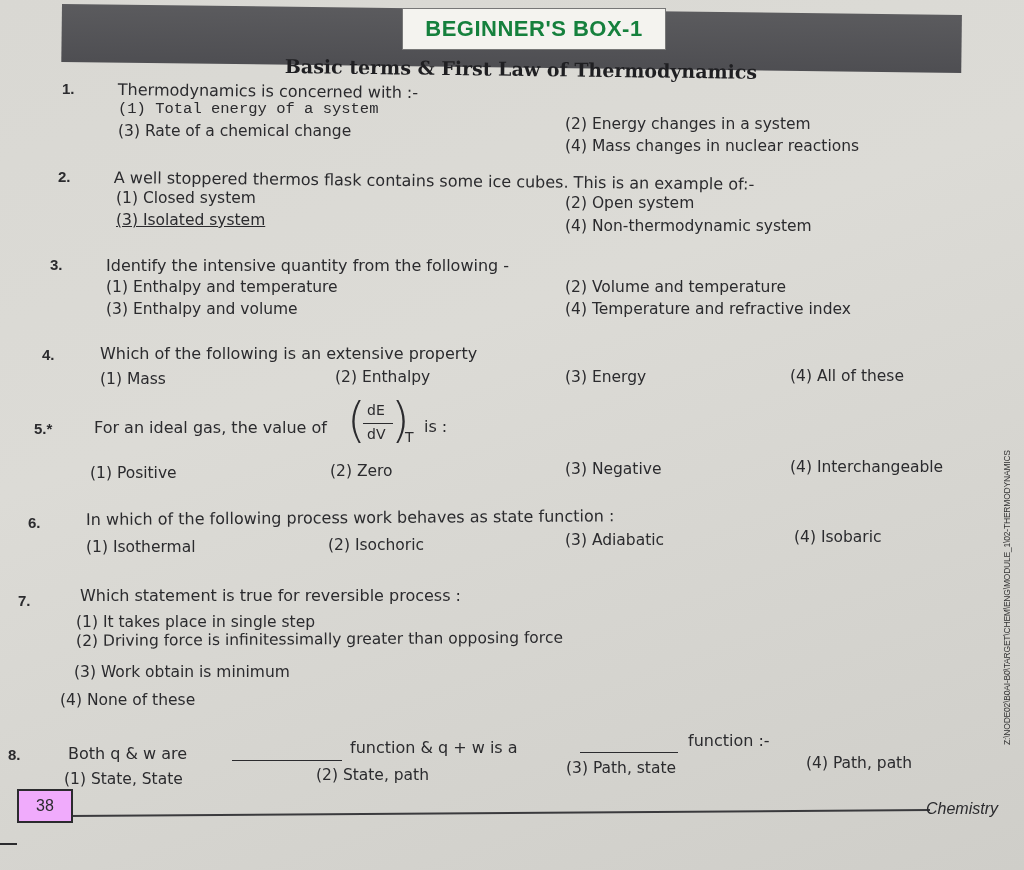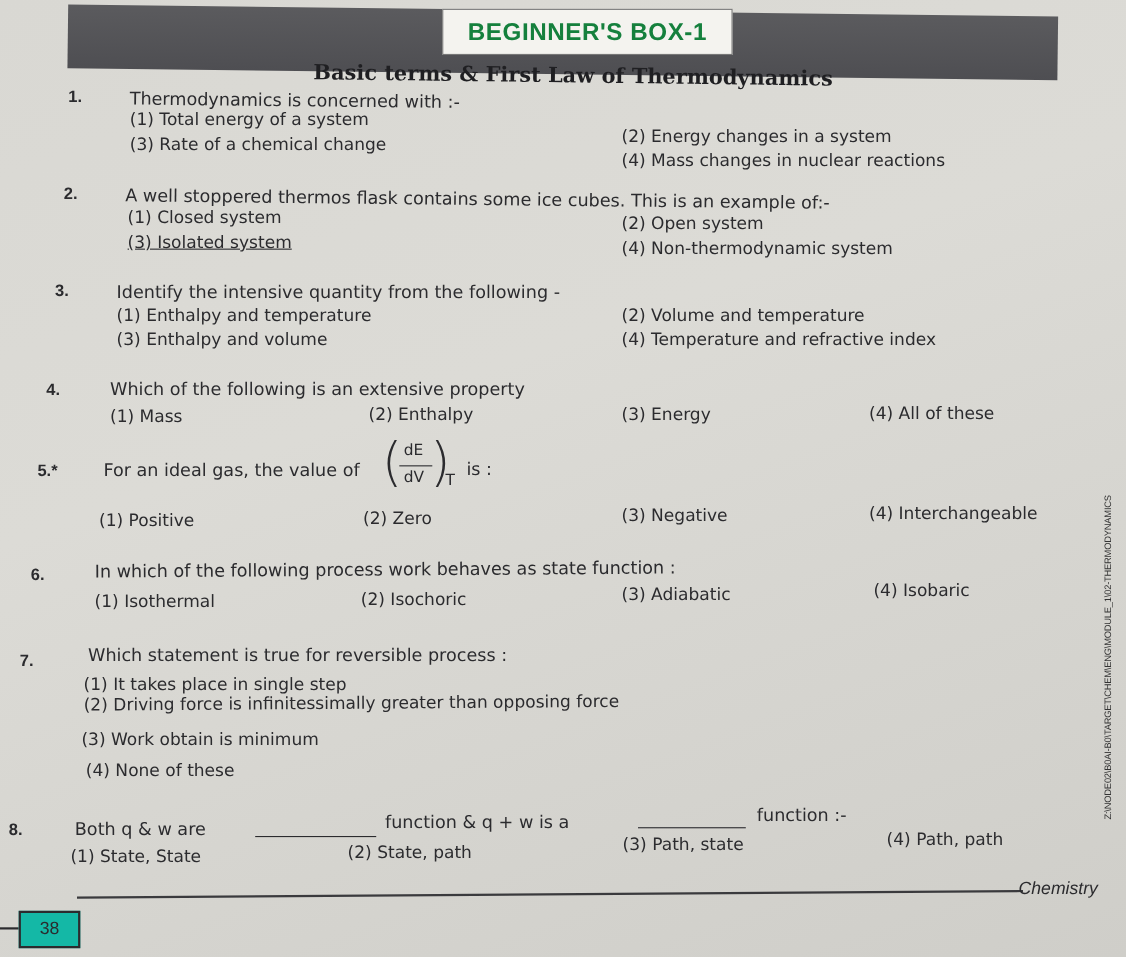--- a/index.html
+++ b/index.html
@@ -42,38 +42,38 @@
   .sub { position:absolute; left:60px; top:33px; font-size:14px; }
   .blank { position:absolute; height:1px; background:#2b2b2e; }
   .side-text {
     position:absolute; left:1002px; top:395px; width:20px; height:350px;
     writing-mode: vertical-rl; transform: rotate(180deg);
     font-size:8.5px; color:#333; white-space:nowrap; letter-spacing:-0.2px;
     font-family:"Liberation Sans", sans-serif;
   }
   .footer-line { position:absolute; left:70px; top:815px; width:860px; height:2px; background:#3a3a3d; transform: rotate(-0.4deg); transform-origin:left top; }
   .page-box {
-    position:absolute; left:17px; top:828px; width:52px; height:30px;
-    border:2px solid #2b2b2e; background:#14b8a6;
+    position:absolute; left:17px; top:789px; width:52px; height:30px;
+    border:2px solid #2b2b2e; background:#f0abfc;
     display:flex; align-items:center; justify-content:center; font-size:16px;
     font-family:"Liberation Sans", sans-serif;
   }
   .page-rule { position:absolute; left:0; top:843px; width:17px; height:2px; background:#2b2b2e; }
   .subject { position:absolute; left:926px; top:800px; font-size:16px; font-family:"Liberation Sans", sans-serif; font-style:italic; }
 </style>
 </head>
 <body>
 
 <div class="header-band"></div>
 <div class="box-title">BEGINNER'S BOX-1</div>
 <div class="subtitle">Basic terms &amp; First Law of Thermodynamics</div>
 
 <div class="qn" style="left:62px;top:80px;">1.</div>
 <div class="t q" style="left:118px;top:80px;transform:rotate(0.6deg);">Thermodynamics is concerned with :-</div>
-<div class="t" style="left:118px;top:100px;">(1) Total energy of a system</div>
+<div class="t" style="left:118px;top:100px;font-family:Liberation Mono, monospace;">(1) Total energy of a system</div>
 <div class="t" style="left:565px;top:115px;">(2) Energy changes in a system</div>
 <div class="t" style="left:118px;top:122px;">(3) Rate of a chemical change</div>
 <div class="t" style="left:565px;top:137px;">(4) Mass changes in nuclear reactions</div>
 
 <div class="qn" style="left:58px;top:168px;">2.</div>
 <div class="t q" style="left:114px;top:168px;transform:rotate(0.6deg);">A well stoppered thermos flask contains some ice cubes. This is an example of:-</div>
 <div class="t" style="left:116px;top:189px;">(1) Closed system</div>
 <div class="t" style="left:565px;top:194px;">(2) Open system</div>
 <div class="t" style="left:116px;top:211px;text-decoration:underline;">(3) Isolated system</div>
 <div class="t" style="left:565px;top:217px;">(4) Non-thermodynamic system</div>
@@ -113,21 +113,21 @@
 <div class="t" style="left:86px;top:538px;">(1) Isothermal</div>
 <div class="t" style="left:328px;top:536px;">(2) Isochoric</div>
 <div class="t" style="left:565px;top:531px;">(3) Adiabatic</div>
 <div class="t" style="left:794px;top:528px;">(4) Isobaric</div>
 
 <div class="qn" style="left:18px;top:592px;">7.</div>
 <div class="t q" style="left:80px;top:586px;">Which statement is true for reversible process :</div>
 <div class="t" style="left:76px;top:613px;">(1) It takes place in single step</div>
 <div class="t" style="left:76px;top:632px;transform:rotate(-0.4deg);">(2) Driving force is infinitessimally greater than opposing force</div>
 <div class="t" style="left:74px;top:663px;">(3) Work obtain is minimum</div>
-<div class="t" style="left:78px;top:691px;">(4) None of these</div>
+<div class="t" style="left:60px;top:691px;">(4) None of these</div>
 
 <div class="qn" style="left:8px;top:746px;">8.</div>
 <div class="t q" style="left:68px;top:744px;">Both q &amp; w are</div>
 <div class="blank" style="left:232px;top:760px;width:110px;"></div>
 <div class="t q" style="left:350px;top:738px;">function &amp; q + w is a</div>
 <div class="blank" style="left:580px;top:752px;width:98px;"></div>
 <div class="t q" style="left:688px;top:731px;">function :-</div>
 <div class="t" style="left:64px;top:770px;">(1) State, State</div>
 <div class="t" style="left:316px;top:766px;">(2) State, path</div>
 <div class="t" style="left:566px;top:759px;">(3) Path, state</div>

